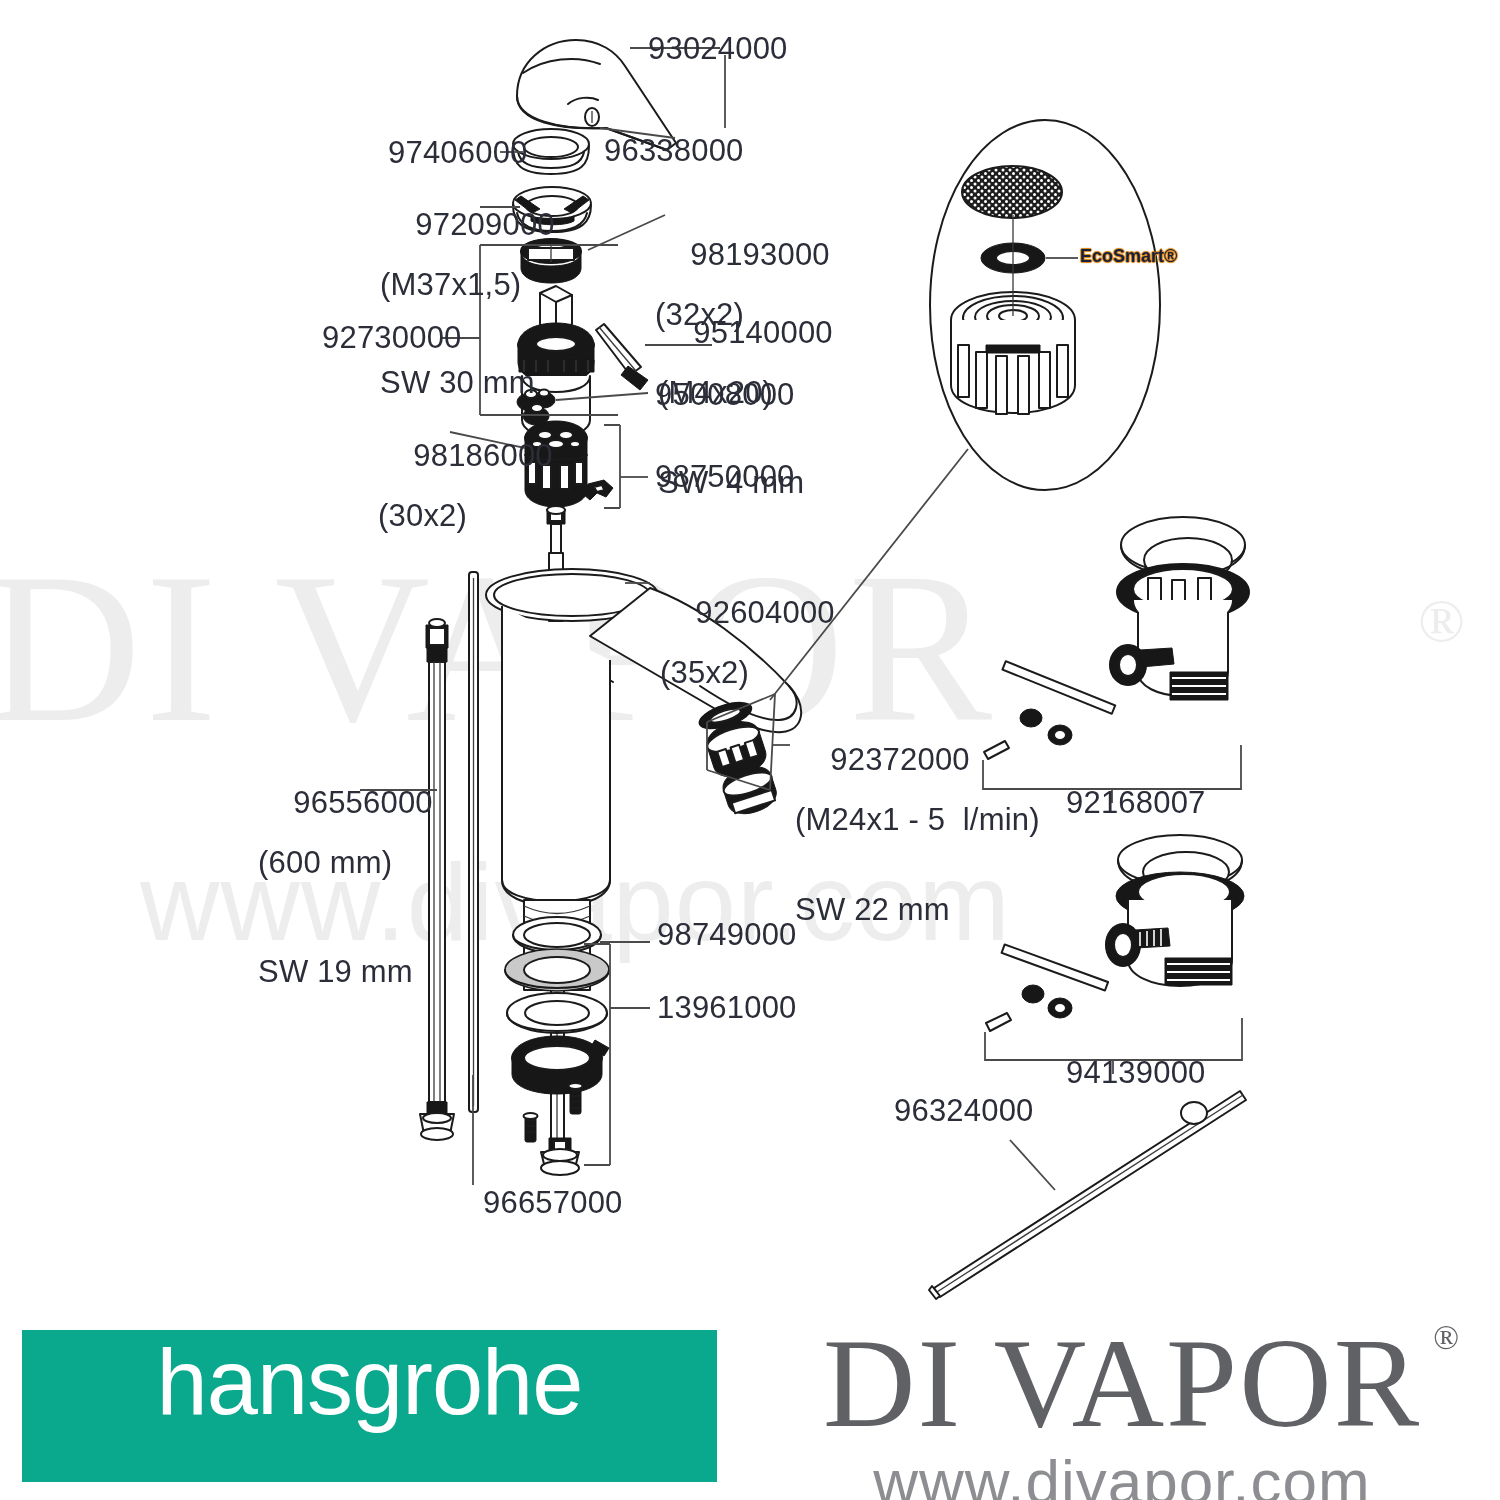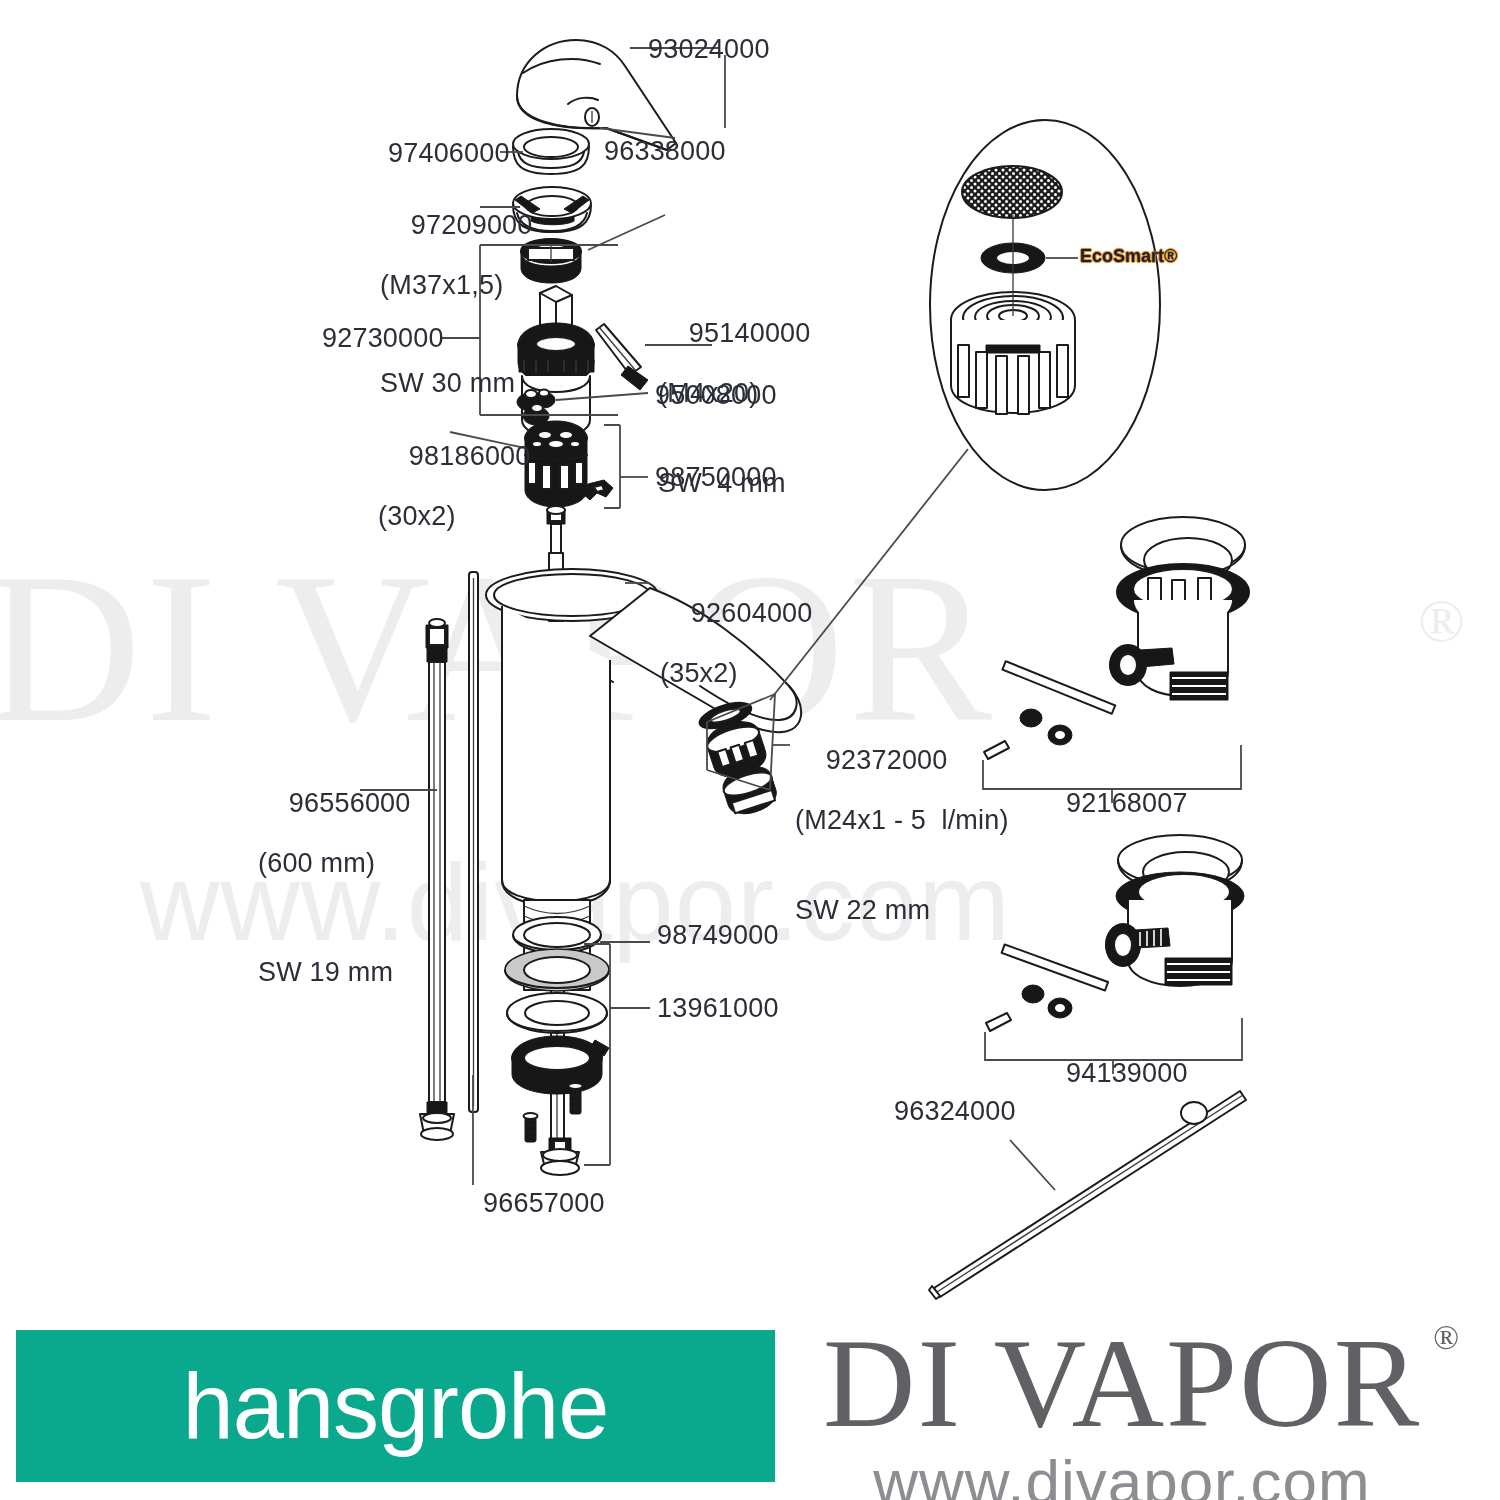--- a/index.html
+++ b/index.html
@@ -12,33 +12,33 @@
   .wm-big{font-family:"Liberation Serif", serif;font-size:215px;letter-spacing:4px;
           left:-14px;top:540px;line-height:1;}
   .wm-reg{font-family:"Liberation Serif", serif;font-size:62px;left:1418px;top:585px;}
   .wm-url{font-family:"Liberation Sans", sans-serif;font-size:110px;left:140px;top:838px;
           letter-spacing:1px;}
 
   
   #art{position:absolute;left:0;top:0;width:1500px;height:1500px;z-index:2;}
 
   
-  .lbl{position:absolute;z-index:4;color:#2b2d38;font-size:27px;line-height:30px;
+  .lbl{position:absolute;z-index:4;color:#2b2d38;font-size:31px;line-height:30px;
        white-space:pre;font-family:"Liberation Sans", sans-serif;letter-spacing:.2px;}
   .lbl.r{text-align:right;}
   .lbl .sub{display:block;}
   .eco{position:absolute;z-index:5;font-size:18px;font-weight:bold;
        font-family:"Liberation Sans", sans-serif;color:#17203c;
        text-shadow:0 0 1px #e08a16, 1px 0 1px #e08a16, -1px 0 1px #e08a16,
                    0 1px 1px #d9810f, 0 -1px 1px #d9810f;}
 
   
   #brand{position:absolute;left:0;top:1316px;width:1500px;height:184px;z-index:6;background:#fff;}
-  #hg{position:absolute;left:16px;top:14px;width:759px;height:152px;
-      display:flex;align-items:center;justify-content:center;}
+  #hg{position:absolute;left:22px;top:14px;width:695px;height:152px;
+      display:flex;justify-content:center;}
   #hg span{font-family:"Liberation Sans", sans-serif;font-size:92px;color:#fff;
            font-weight:400;letter-spacing:-1px;}
   #dv{position:absolute;left:752px;top:0px;width:740px;text-align:center;}
   #dv .dvmain{font-family:"Liberation Serif", serif;font-size:128px;color:#606165;
               letter-spacing:2px;line-height:1.05;position:relative;display:inline-block;}
   #dv .dvreg{font-family:"Liberation Serif", serif;font-size:34px;color:#606165;
              position:absolute;right:-40px;top:4px;}
   #dv .dvurl{font-family:"Liberation Sans", sans-serif;font-size:62px;color:#8d8e92;
              letter-spacing:1px;margin-top:-4px;}
 </style>
@@ -435,20 +435,24 @@
   <div class="lbl" style="left:648px;top:34px;">93024000</div>
   <div class="lbl" style="left:604px;top:136px;">96338000</div>
   <div class="lbl r" style="left:388px;top:138px;width:118px;">97406000</div>
 
   <div class="lbl" style="left:380px;top:180px;">
     <span>97209000</span>
     <span class="sub">(M37x1,5)</span>
     <span class="sub" style="margin-top:8px;">SW 30 mm</span>
   </div>
 
+  <div class="lbl" style="left:655px;top:210px;">
+    <span>98193000</span>
+    <span class="sub">(32x2)</span>
+  </div>
 
   <div class="lbl r" style="left:322px;top:323px;width:118px;">92730000</div>
 
   <div class="lbl" style="left:658px;top:288px;">
     <span>95140000</span>
     <span class="sub">(M4x20)</span>
     <span class="sub">SW  4 mm</span>
   </div>
 
   <div class="lbl" style="left:655px;top:380px;">95008000</div>

